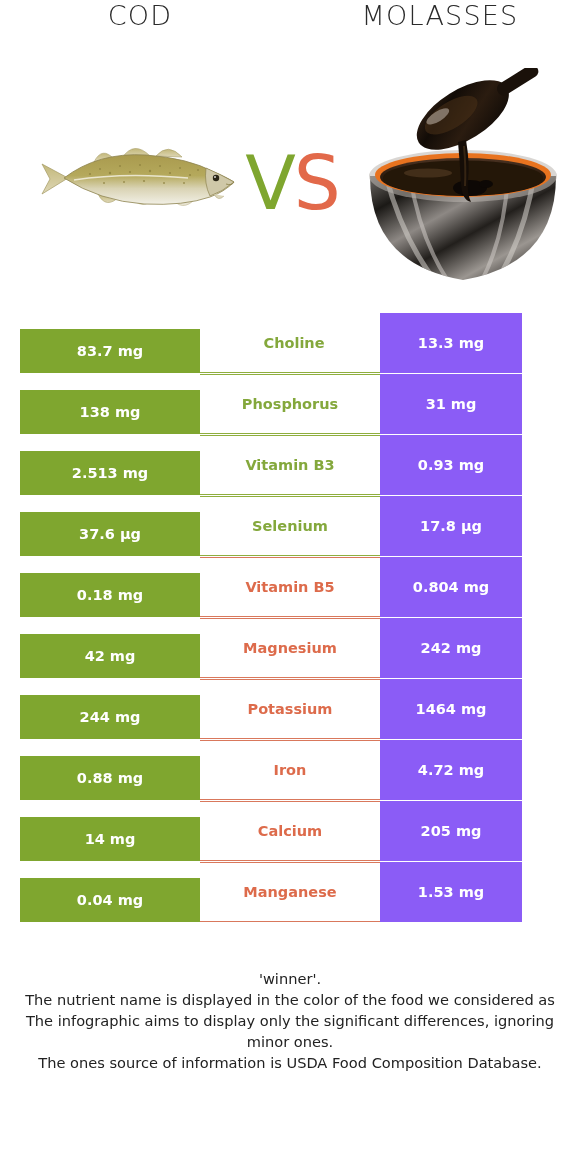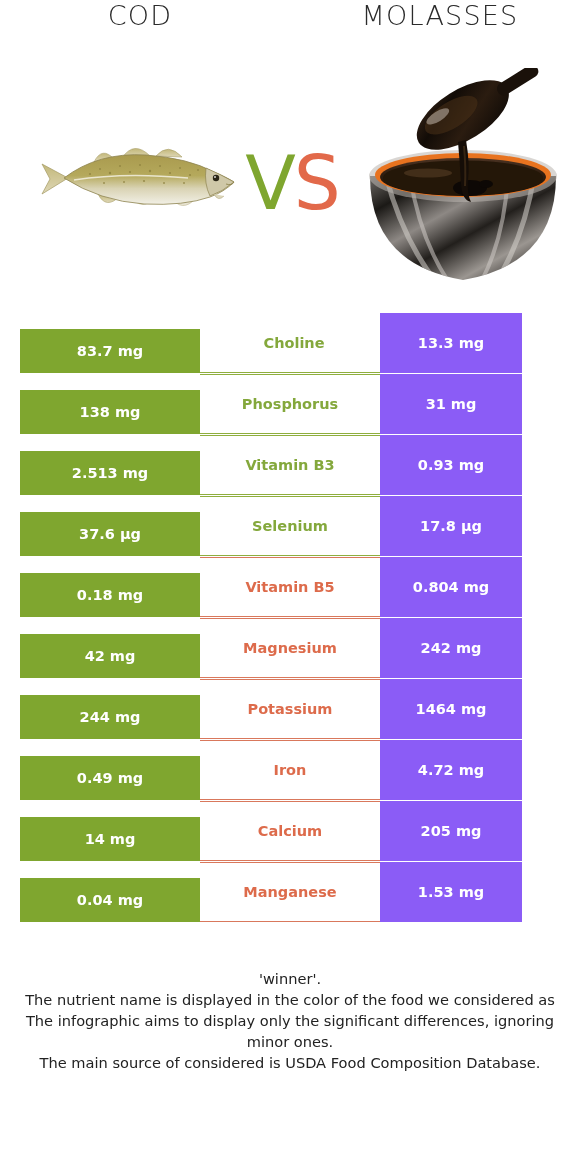--- a/index.html
+++ b/index.html
@@ -256,21 +256,21 @@
 
     <div class="row win-right">
       <div class="cell left">244 mg</div>
       <div class="cell mid">
           <span class="nutrient">Potassium</span>
         </div>
       <div class="cell right">1464 mg</div>
     </div>
 
     <div class="row win-right">
-      <div class="cell left">0.49 mg</div>
+      <div class="cell left">0.88 mg</div>
       <div class="cell mid">
           <span class="nutrient">Iron</span>
         </div>
       <div class="cell right">4.72 mg</div>
     </div>
 
     <div class="row win-right">
       <div class="cell left">14 mg</div>
       <div class="cell mid">
           <span class="nutrient">Calcium</span>
@@ -286,16 +286,16 @@
       <div class="cell right">1.53 mg</div>
     </div>
 
   </div>
 
   <div class="footer">
     <div>'winner'.</div>
     <div>The nutrient name is displayed in the color of the food we considered as</div>
     <div>The infographic aims to display only the significant differences, ignoring</div>
     <div>minor ones.</div>
-    <div>The main source of considered is USDA Food Composition Database.</div>
+    <div>The ones source of information is USDA Food Composition Database.</div>
   </div>
 
 </div>
 
 </body></html>

